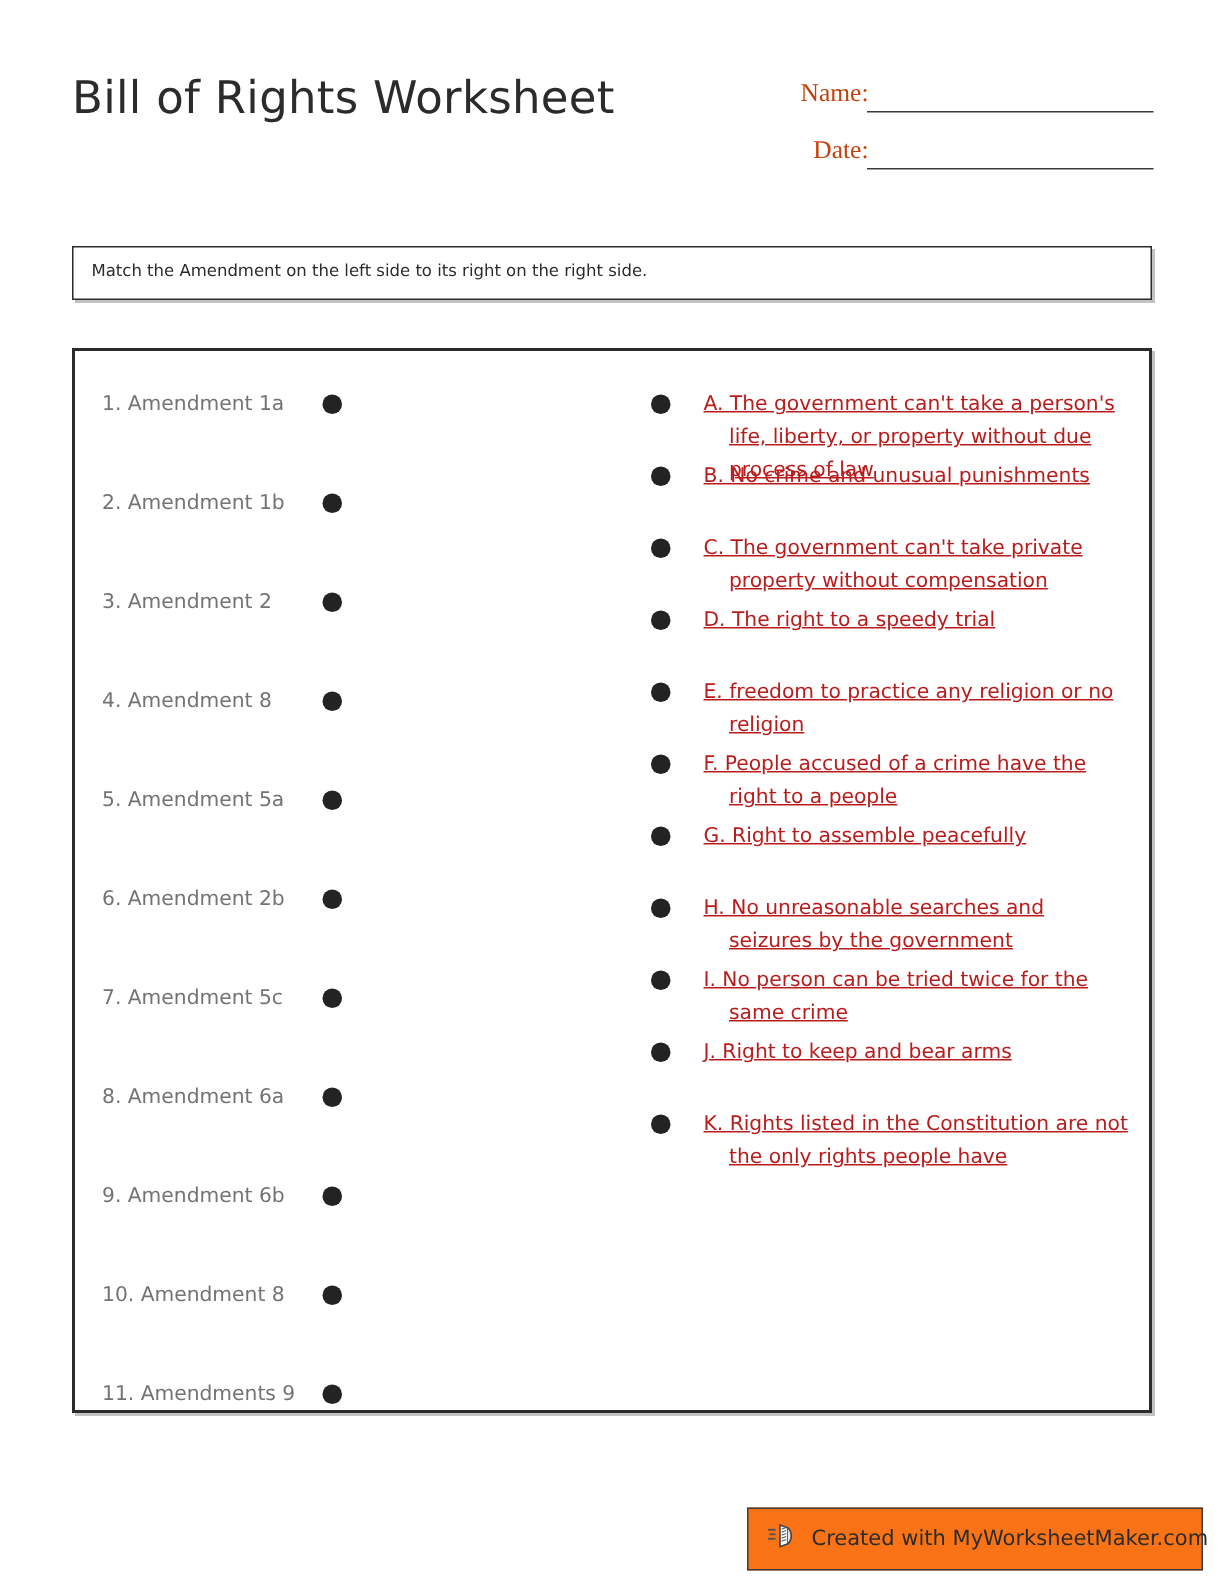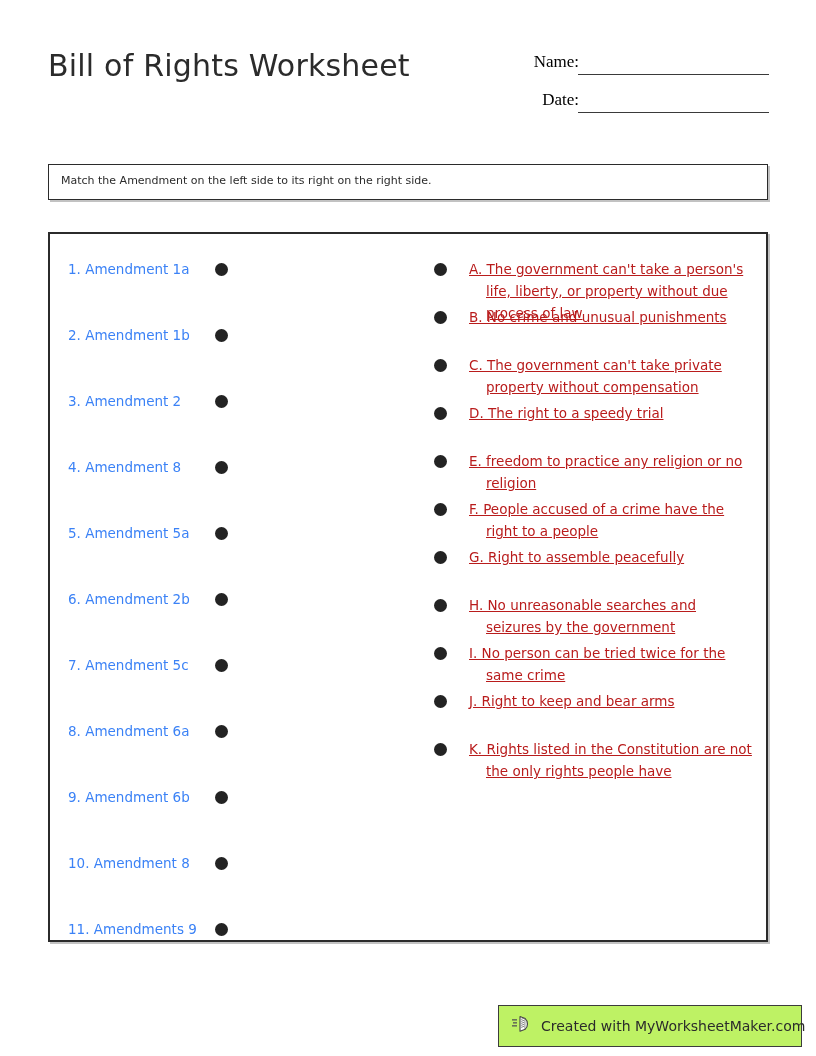--- a/index.html
+++ b/index.html
@@ -48,21 +48,21 @@
   .nd-row {
     position: relative;
     height: 38px;
   }
   .nd-label {
     position: absolute;
     right: 196px;
     top: 2px;
     font-family: "Liberation Serif", "DejaVu Serif", serif;
     font-size: 17px;
-    color: #000000;
+    color: #c2410c;
     white-space: nowrap;
   }
   .nd-line {
     position: absolute;
     left: 73px;
     top: 24px;
     width: 191px;
     height: 0;
     border-bottom: 1.4px solid #3a3a3a;
   }
@@ -114,21 +114,21 @@
     margin-bottom: 28px;
   }
   .lrow:last-child { margin-bottom: 0; }
   .lrow .ltext {
     position: absolute;
     left: 18px;
     top: 0;
     width: 132px;
     font-size: 13.5px;
     line-height: 22px;
-    color: #3b82f6;
+    color: #737373;
     text-indent: -14px;
     padding-left: 14px;
     box-sizing: border-box;
   }
   .lrow .lbullet {
     position: absolute;
     left: 165px;
     top: 5px;
   }
 
@@ -173,21 +173,21 @@
   }
 
   
   .footer-badge {
     position: absolute;
     left: 498px;
     top: 1005px;
     width: 304px;
     height: 42px;
     border: 1.3px solid #3c3c3c;
-    background: #bef264;
+    background: #f97316;
     box-sizing: border-box;
   }
   .footer-inner {
     position: absolute;
     left: 13px;
     top: 0;
     height: 100%;
     display: flex;
     align-items: center;
     gap: 9px;

